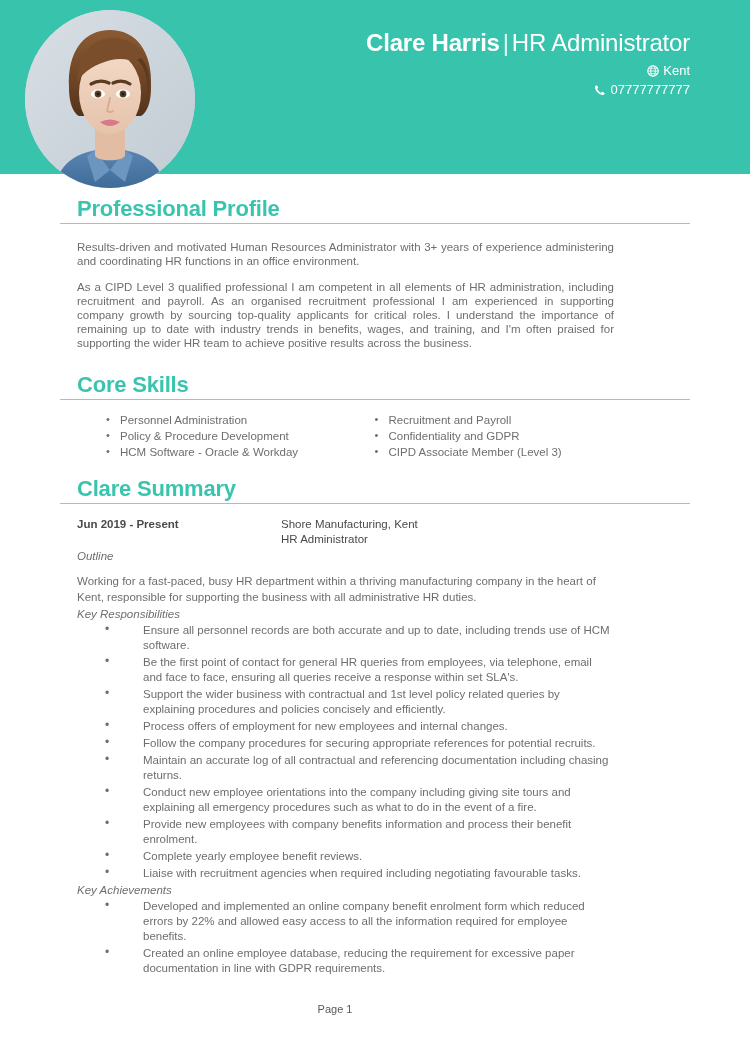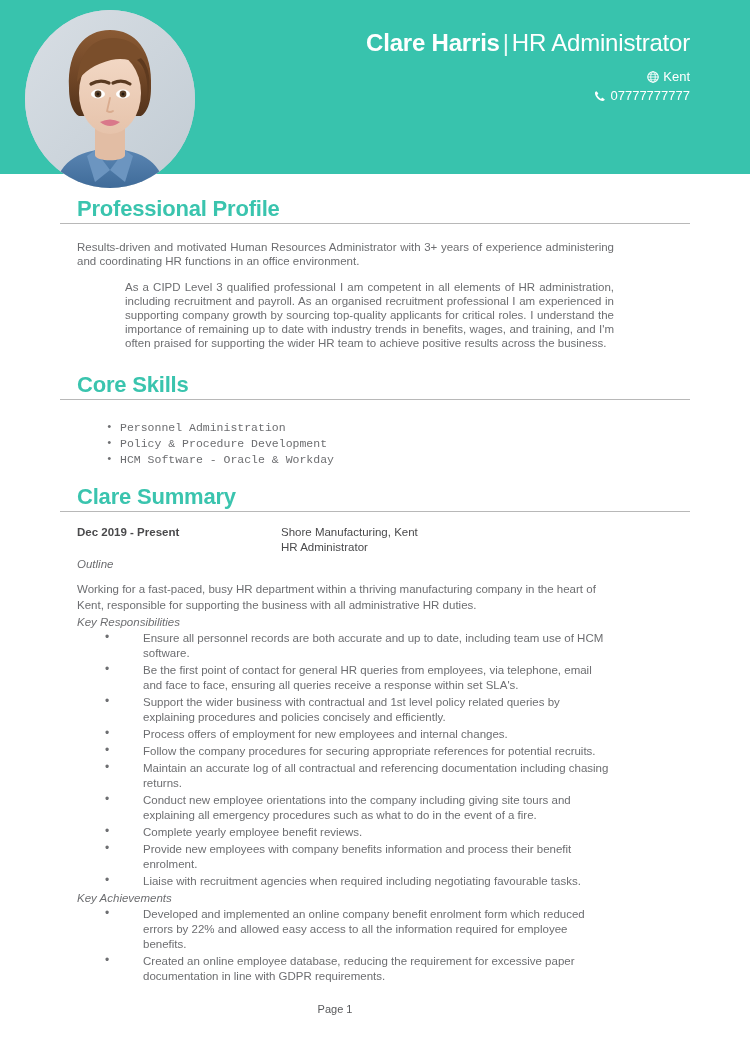--- a/index.html
+++ b/index.html
@@ -62,21 +62,21 @@
   .name-line .sep {
     font-weight: 300;
     color: #eafaf6;
     padding: 0 3px;
   }
   .name-line .role {
     font-weight: 300;
   }
 
   .contact-list {
-    margin-top: 10px;
+    margin-top: 4px;
   }
   .contact-row {
     color: #ffffff;
     font-size: 13px;
     line-height: 19px;
     white-space: nowrap;
   }
   .contact-row .ci {
     display: inline-block;
     vertical-align: -2px;
@@ -110,27 +110,26 @@
     width: 630px;
   }
 
   .para {
     font-size: 11.5px;
     line-height: 14px;
     text-align: justify;
     color: #6d6e71;
     margin: 0;
   }
-  .para + .para { margin-top: 12px; margin-left: 48px; }
+  .para + .para { margin-top: 12px; }
 
   
   .skills-wrap {
     display: flex;
-    margin-top: 20px;
-    font-family: Liberation Mono, monospace;
+    margin-top: 12px;
   }
   .skills-col {
     width: 50%;
     padding-left: 29px;
     box-sizing: border-box;
   }
   .skill-item {
     font-size: 11.5px;
     line-height: 16px;
     color: #6d6e71;
@@ -311,50 +310,55 @@
   <div class="gap-lg"></div>
   <div class="section">
     <div class="sec-head">Core Skills</div>
     <div class="sec-rule"></div>
     <div class="skills-wrap">
       <div class="skills-col">
         <div class="skill-item">Personnel Administration</div>
         <div class="skill-item">Policy &amp; Procedure Development</div>
         <div class="skill-item">HCM Software - Oracle &amp; Workday</div>
       </div>
+      <div class="skills-col">
+        <div class="skill-item">Recruitment and Payroll</div>
+        <div class="skill-item">Confidentiality and GDPR</div>
+        <div class="skill-item">CIPD Associate Member (Level 3)</div>
+      </div>
     </div>
   </div>
 
   <div class="gap-md"></div>
   <div class="section">
     <div class="sec-head">Clare Summary</div>
     <div class="sec-rule"></div>
 
     <div class="job-row">
-      <div class="job-dates">Dec 2019 - Present</div>
+      <div class="job-dates">Jun 2019 - Present</div>
       <div>
         <div class="job-meta">Shore Manufacturing, Kent</div>
         <div class="job-meta">HR Administrator</div>
       </div>
     </div>
 
     <div class="sub-head">Outline</div>
     <div class="outline-body">Working for a fast-paced, busy HR department within a thriving manufacturing company in the heart of Kent, responsible for supporting the business with all administrative HR duties.</div>
 
     <div class="sub-head">Key Responsibilities</div>
     <div class="duty-list">
-      <div class="duty">Ensure all personnel records are both accurate and up to date, including team use of HCM software.</div>
+      <div class="duty">Ensure all personnel records are both accurate and up to date, including trends use of HCM software.</div>
       <div class="duty">Be the first point of contact for general HR queries from employees, via telephone, email and face to face, ensuring all queries receive a response within set SLA's.</div>
       <div class="duty">Support the wider business with contractual and 1st level policy related queries by explaining procedures and policies concisely and efficiently.</div>
       <div class="duty">Process offers of employment for new employees and internal changes.</div>
       <div class="duty">Follow the company procedures for securing appropriate references for potential recruits.</div>
       <div class="duty">Maintain an accurate log of all contractual and referencing documentation including chasing returns.</div>
       <div class="duty">Conduct new employee orientations into the company including giving site tours and explaining all emergency procedures such as what to do in the event of a fire.</div>
+      <div class="duty">Provide new employees with company benefits information and process their benefit enrolment.</div>
       <div class="duty">Complete yearly employee benefit reviews.</div>
-      <div class="duty">Provide new employees with company benefits information and process their benefit enrolment.</div>
       <div class="duty">Liaise with recruitment agencies when required including negotiating favourable tasks.</div>
     </div>
 
     <div class="sub-head">Key Achievements</div>
     <div class="duty-list">
       <div class="duty">Developed and implemented an online company benefit enrolment form which reduced errors by 22% and allowed easy access to all the information required for employee benefits.</div>
       <div class="duty">Created an online employee database, reducing the requirement for excessive paper documentation in line with GDPR requirements.</div>
     </div>
   </div>
 </div>

